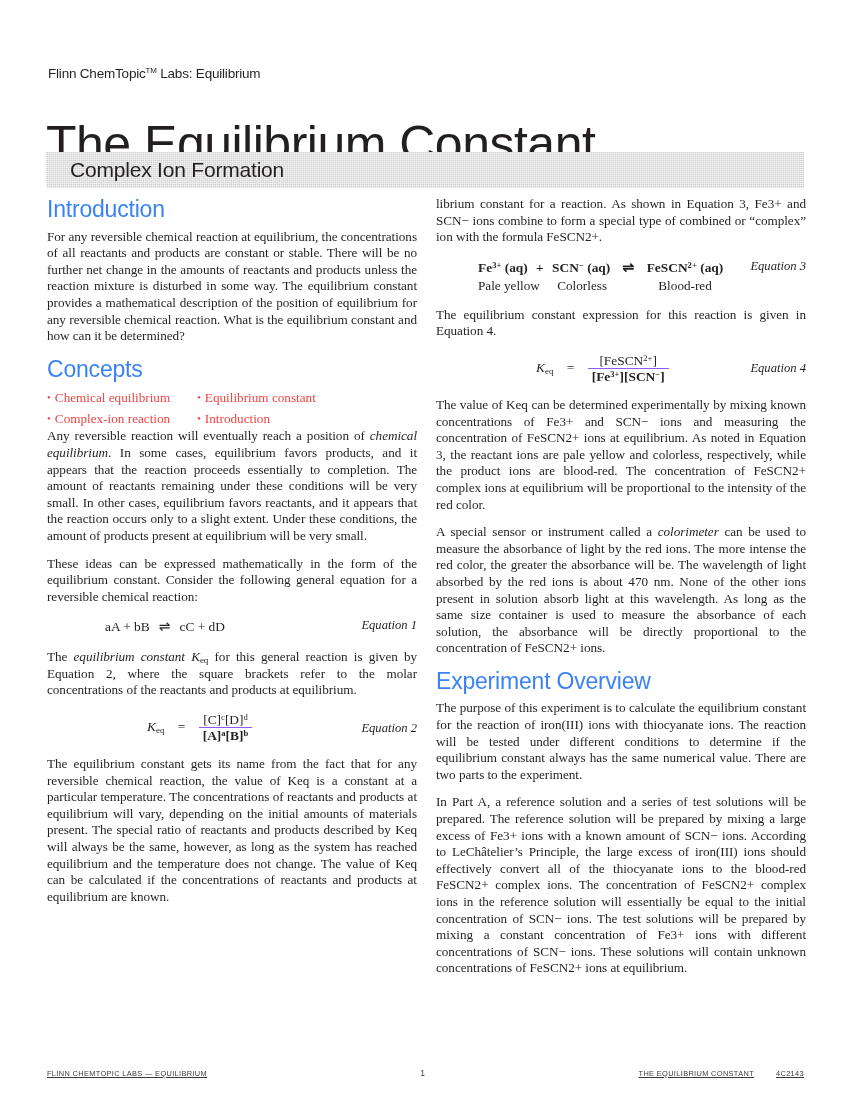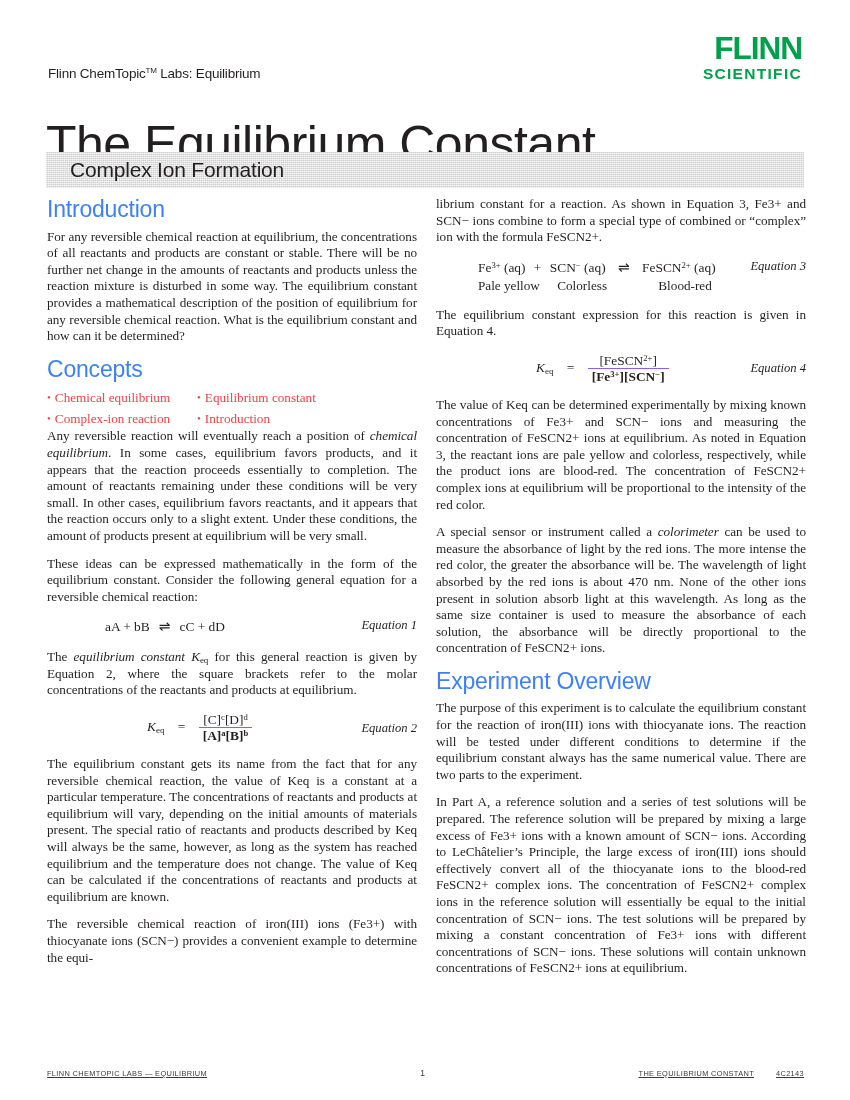--- a/index.html
+++ b/index.html
@@ -150,21 +150,21 @@
     margin: 13px 0 13px 0;
     min-height: 18px;
   }
   .eqbody {
     font-size: 13.4px;
     line-height: 17px;
     color: #231f20;
     white-space: nowrap;
   }
   .eq-indent-1 { padding-left: 58px; }
-  .eq-indent-2 { padding-left: 42px; }
+  .eq-indent-2 { padding-left: 42px; font-weight: bold; }
   .eq-indent-3 { padding-left: 100px; }
   .eq-label {
     position: absolute;
     right: 0;
     top: 0;
     font-style: italic;
     font-size: 12.6px;
     color: #231f20;
     white-space: nowrap;
   }
@@ -219,24 +219,20 @@
     top: 1058px;
     height: 0;
     border-top: 0px solid #bbb;
   }
 </style>
 </head>
 <body>
 
 <div class="page">
 
-  <div class="logo">
-    <span class="logo-flinn">FLINN</span>
-    <span class="logo-sci">SCIENTIFIC</span>
-  </div>
 
   <div class="kicker"><span>Flinn ChemTopic</span><sup>TM</sup><span> Labs: Equilibrium</span></div>
 
   <h1 class="doc-title">The Equilibrium Constant</h1>
 
   <div class="subtitle-bar">
     <div class="subtitle-text">Complex Ion Formation</div>
   </div>
 
   <div class="col col-left">
@@ -273,21 +269,20 @@
         <span class="frac">
           <span class="num"><span>[C]</span><sup>c</sup><span>[D]</span><sup>d</sup></span>
           <span class="den"><span>[A]</span><sup>a</sup><span>[B]</span><sup>b</sup></span>
         </span>
       </div>
       <div class="eq-label mid">Equation 2</div>
     </div>
 
     <p class="body">The equilibrium constant gets its name from the fact that for any reversible chemical reaction, the value of Keq is a constant at a particular temperature. The concentrations of reactants and products at equilibrium will vary, depending on the initial amounts of materials present. The special ratio of reactants and products described by Keq will always be the same, however, as long as the system has reached equilibrium and the temperature does not change. The value of Keq can be calculated if the concentrations of reactants and products at equilibrium are known.</p>
 
-    <p class="body">The reversible chemical reaction of iron(III) ions (Fe3+) with thiocyanate ions (SCN−) provides a convenient example to determine the equi-</p>
   </div>
 
   <div class="col col-right">
 
     <p class="body">librium constant for a reaction. As shown in Equation 3, Fe3+ and SCN− ions combine to form a special type of combined or “complex” ion with the formula FeSCN2+.</p>
 
     <div class="eqblock">
       <div class="eqbody eq-indent-2">
         <span><span>Fe</span><sup>3+</sup> <span>(aq)</span></span>
         <span style="padding:0 5px">+</span>

